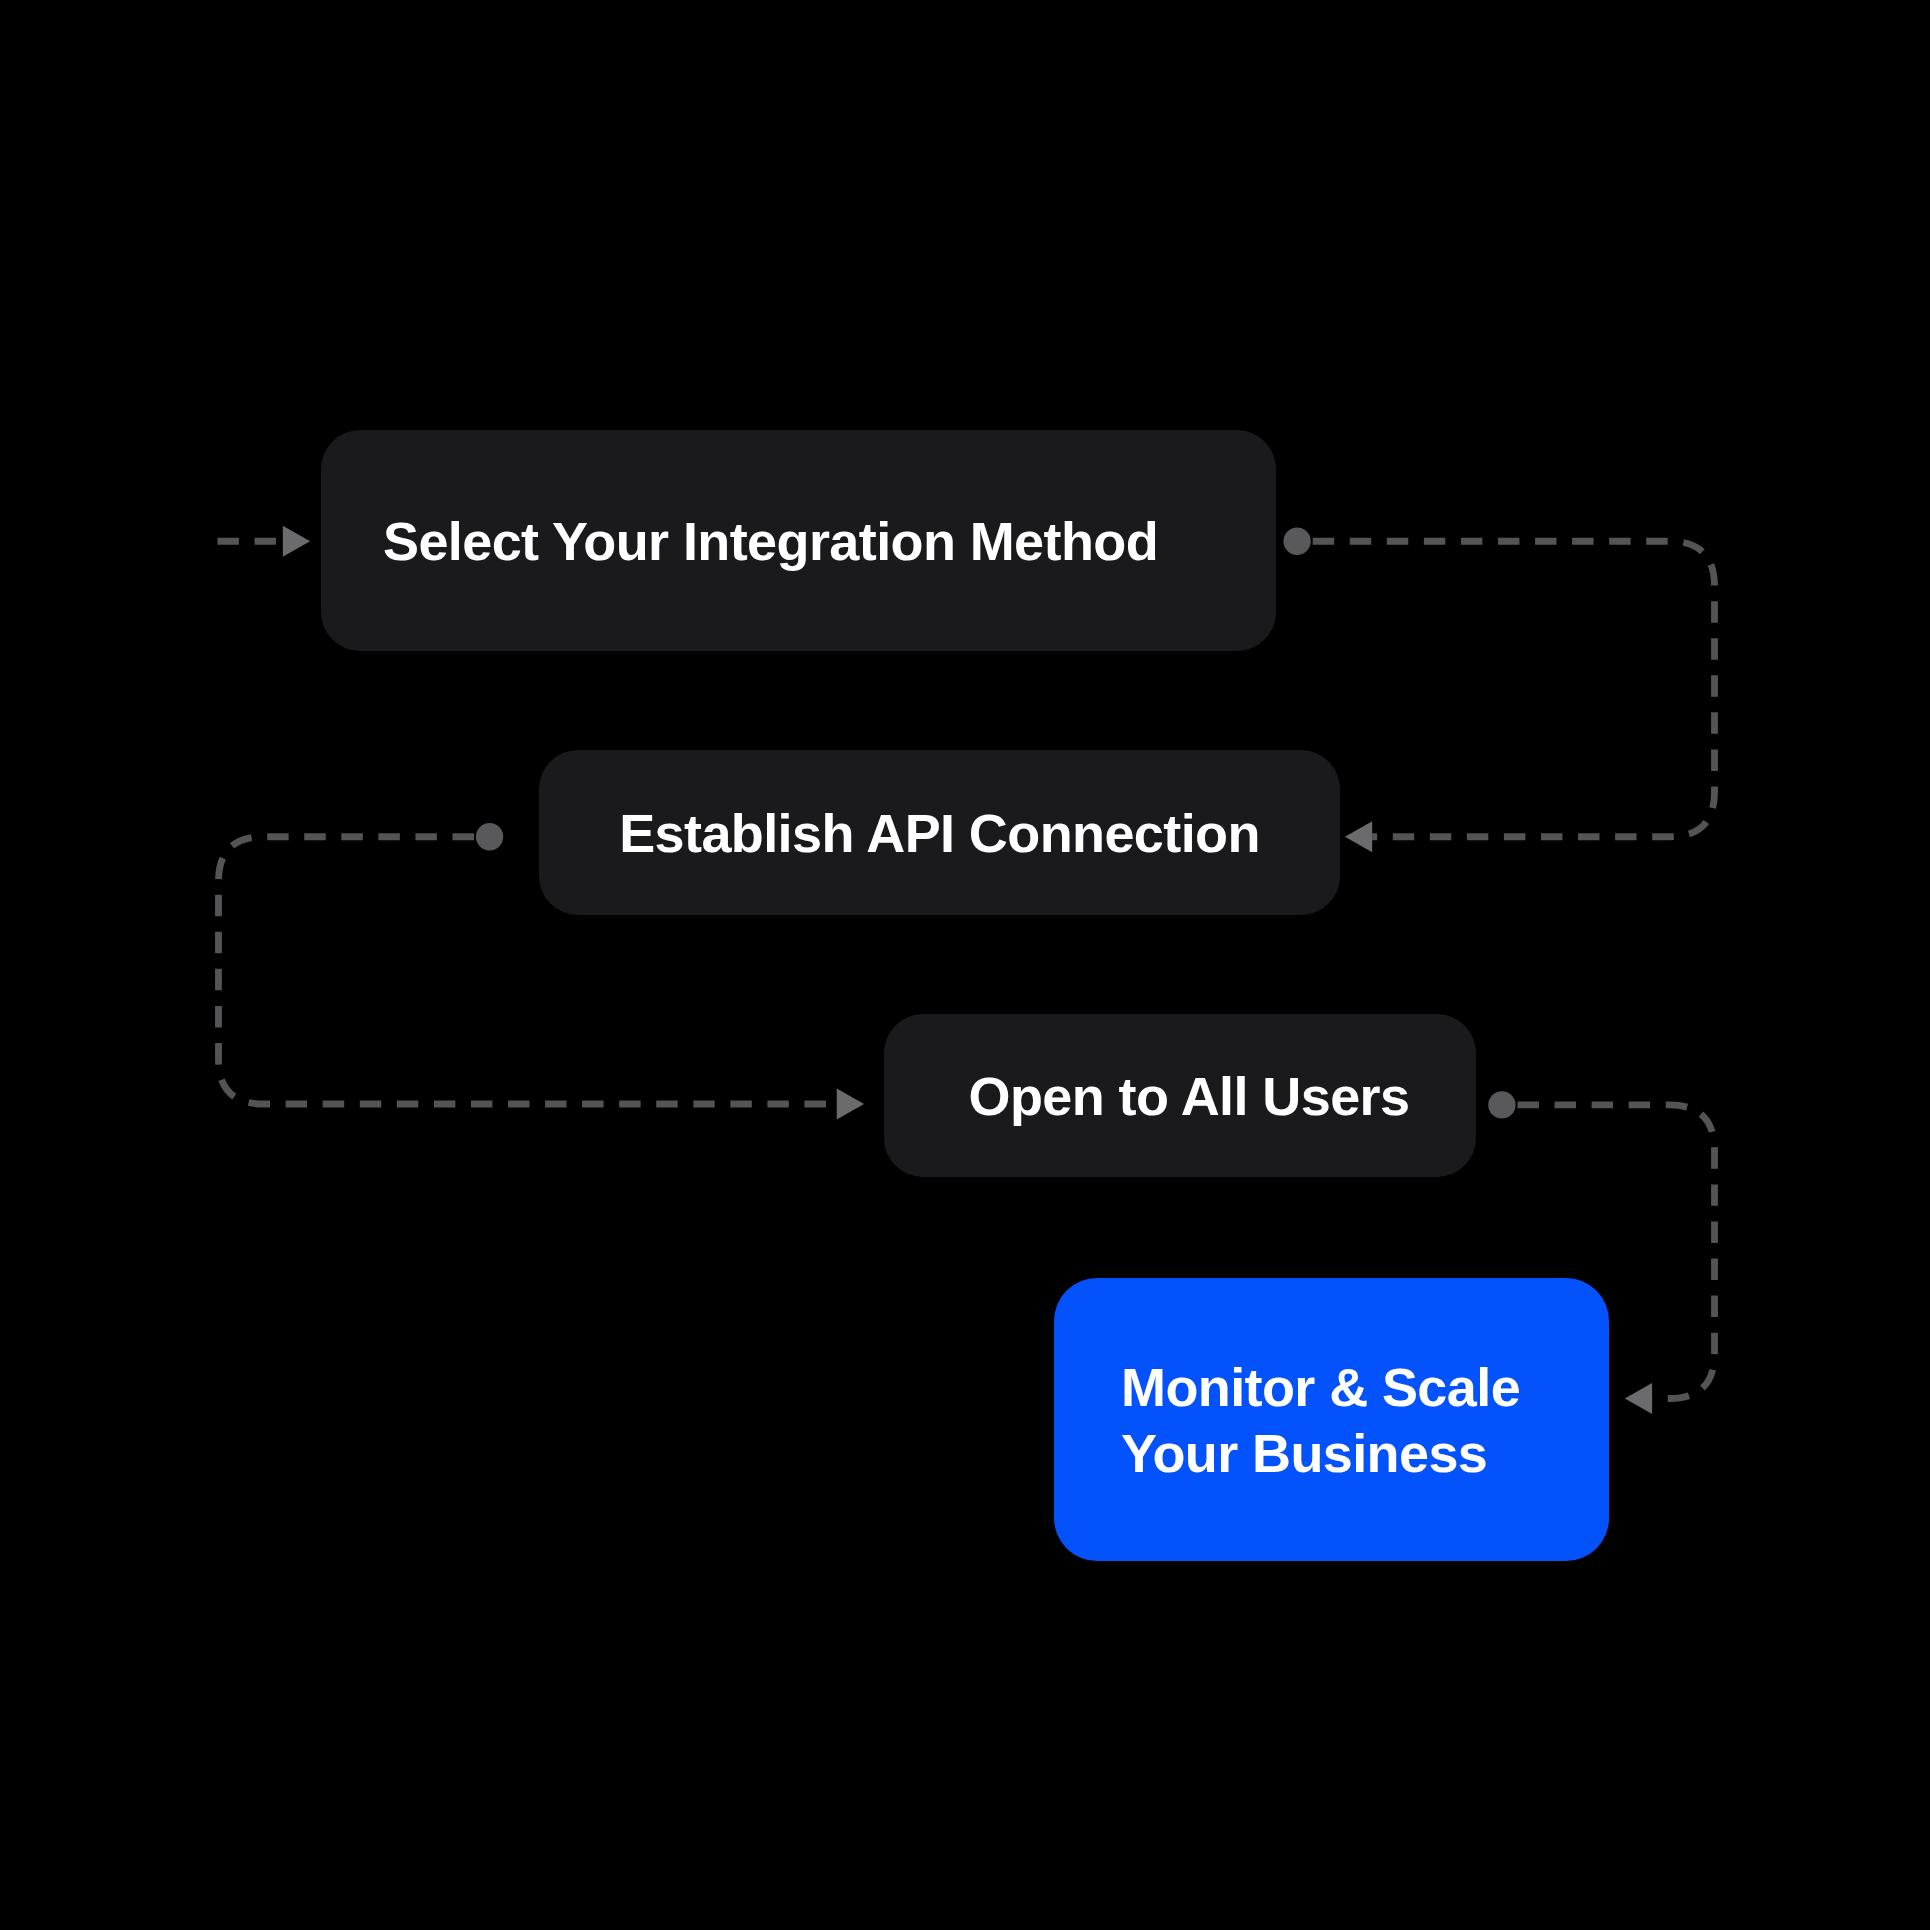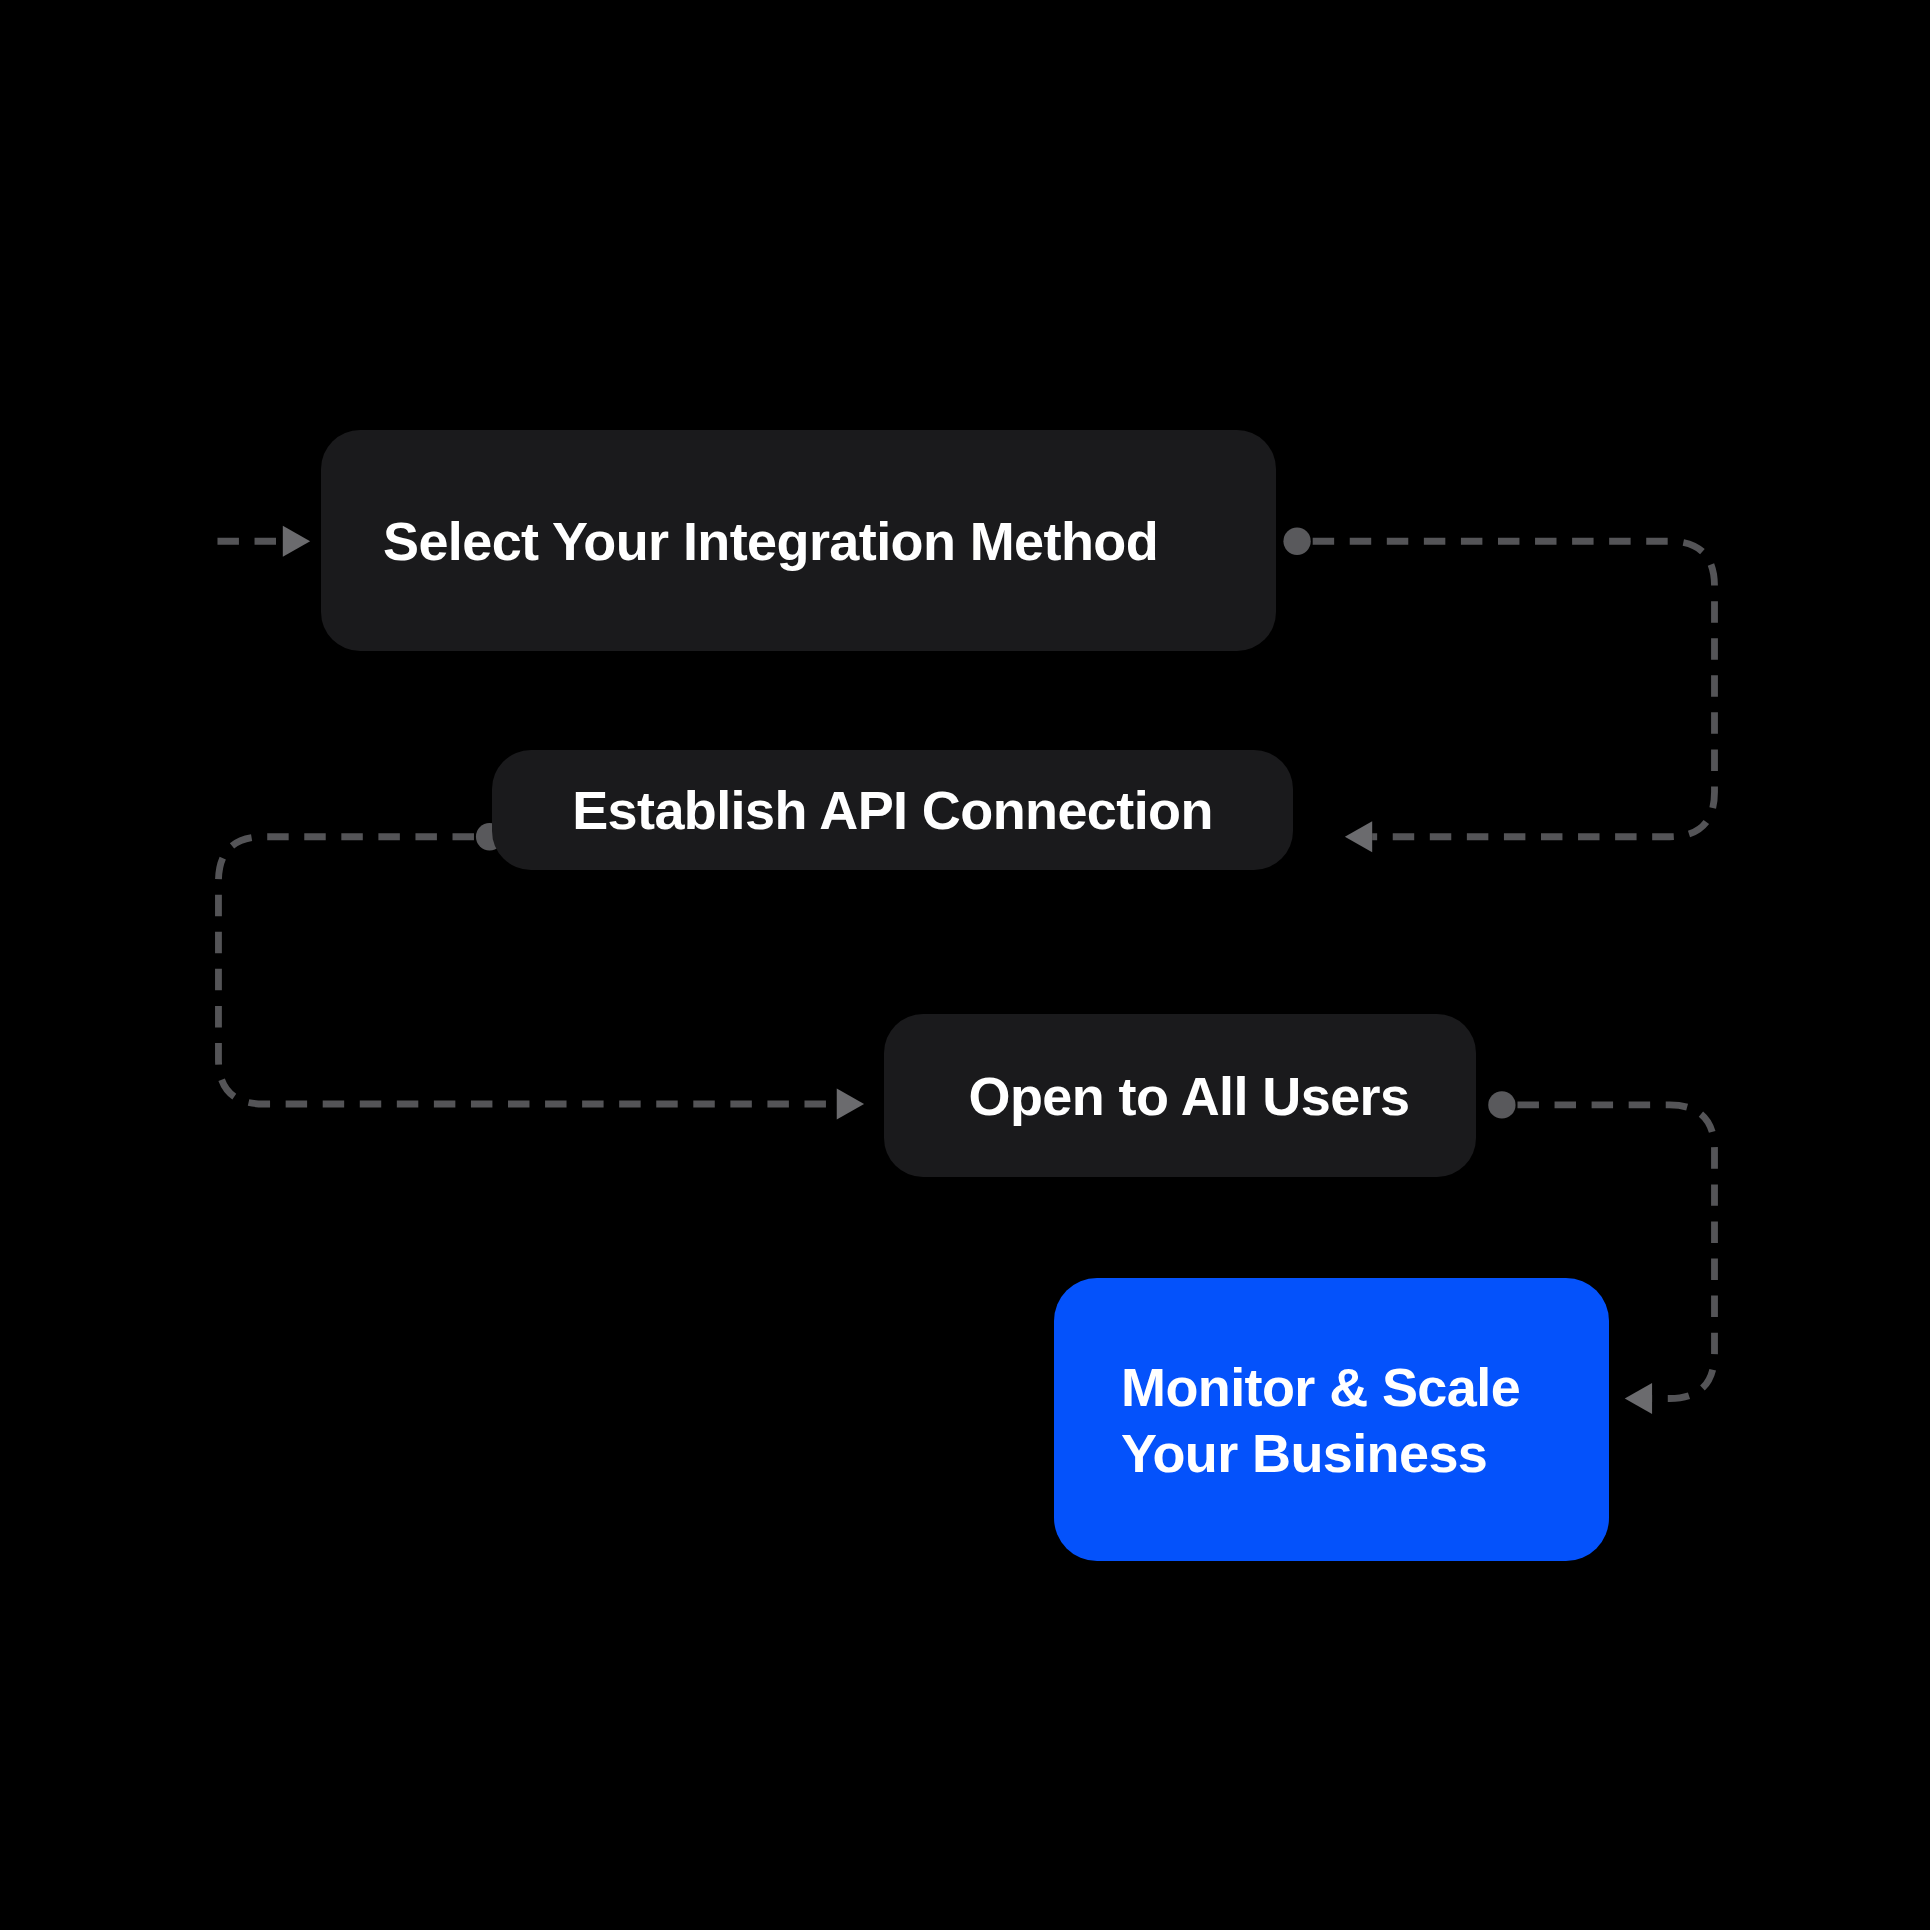--- a/index.html
+++ b/index.html
@@ -19,21 +19,21 @@
     background:#1a1a1c;
     color:#ffffff;
     border-radius:39px;
     font-weight:700;
     font-size:54px;
     line-height:68px;
     letter-spacing:-0.6px;
   }
   .node .line{white-space:nowrap;}
   .node-1{left:321px;top:430px;width:955px;height:221px;padding-left:62px;}
-  .node-2{left:492px;top:750px;width:801px;height:120px;align-items:center;}
+  .node-2{left:539px;top:750px;width:801px;height:165px;align-items:center;}
   .node-3{left:884px;top:1014px;width:592px;height:163px;align-items:center;padding-left:18px;}
   .node-4{
     left:1054px;top:1278px;width:555px;height:283px;
     padding-left:67px;
     background:#0452fb;
     border-radius:43px;
     line-height:66px;
   }
 </style>
 </head>

